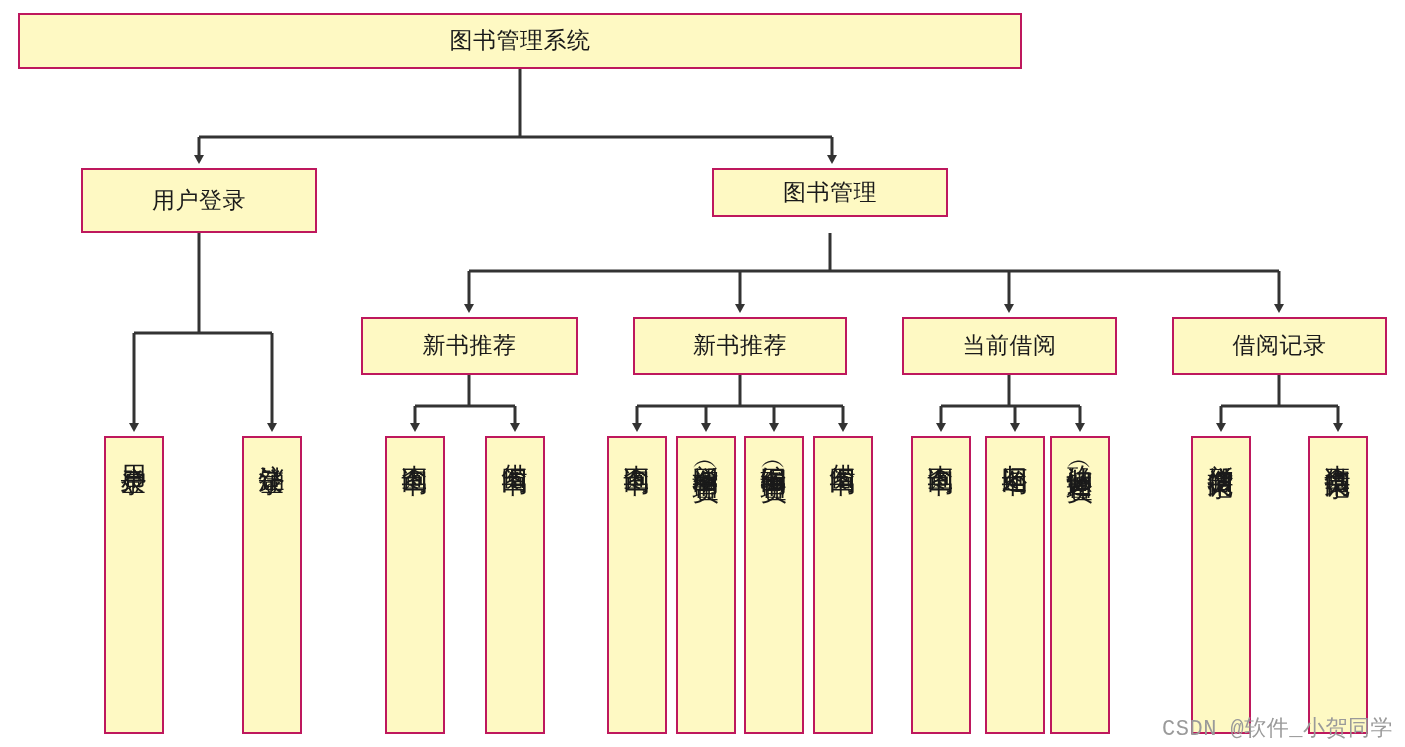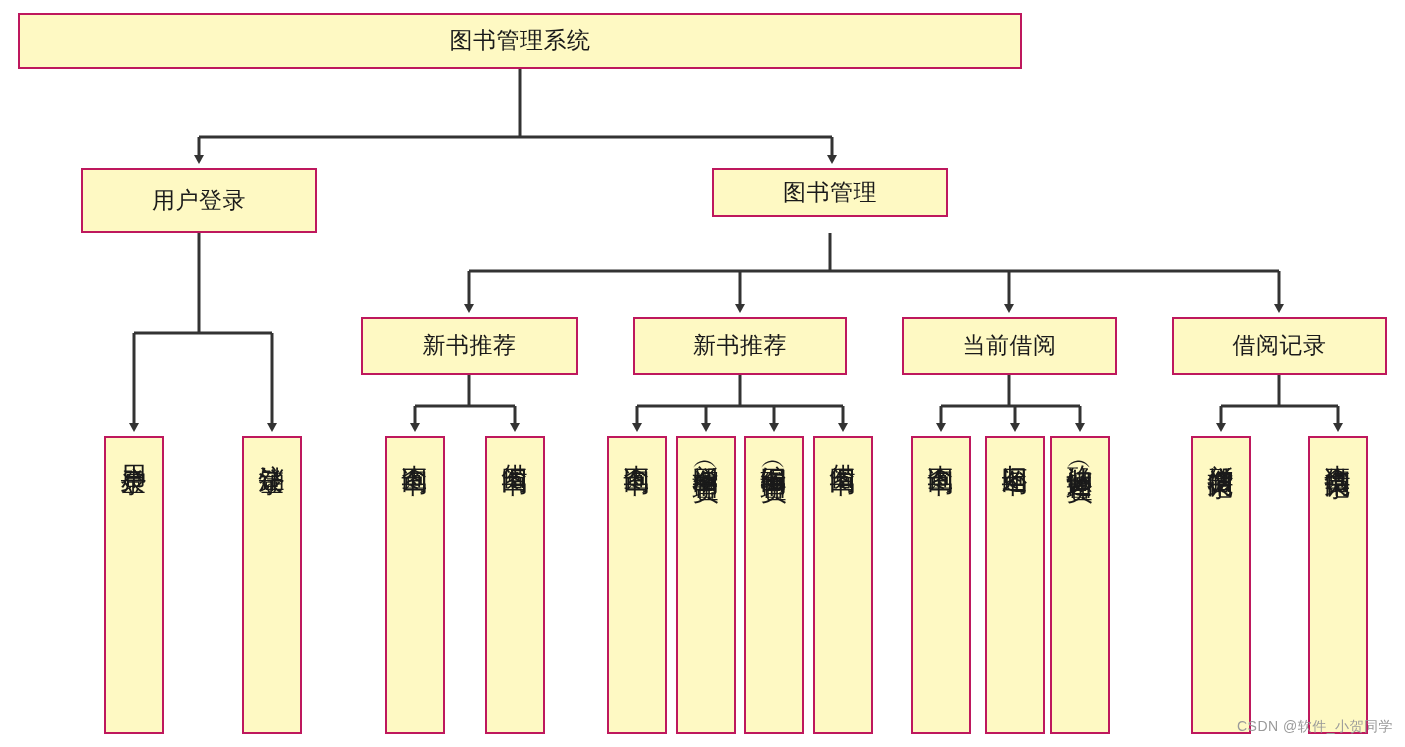--- a/index.html
+++ b/index.html
@@ -52,26 +52,26 @@
   .node.vert .label {
     writing-mode: vertical-rl;
     text-orientation: upright;
     font-size: 26px;
     letter-spacing: 2px;
     line-height: 1;
   }
   #watermark {
     position: absolute;
     right: 12px;
-    bottom: 11px;
-    font-size: 14px;
+    bottom: 4px;
+    font-size: 22px;
     color: #9a9a9a;
     letter-spacing: 0.5px;
     white-space: nowrap;
-    font-family: Liberation Sans, sans-serif;
+    font-family: Liberation Mono, monospace;
   }
 </style>
 </head>
 <body>
 
 <div id="canvas">
 
   <svg id="diagram-svg" viewBox="0 0 1405 747" xmlns="http://www.w3.org/2000/svg">
     <defs>
       <marker id="arrow" markerWidth="9" markerHeight="10" refX="1" refY="5" orient="auto" markerUnits="userSpaceOnUse">

